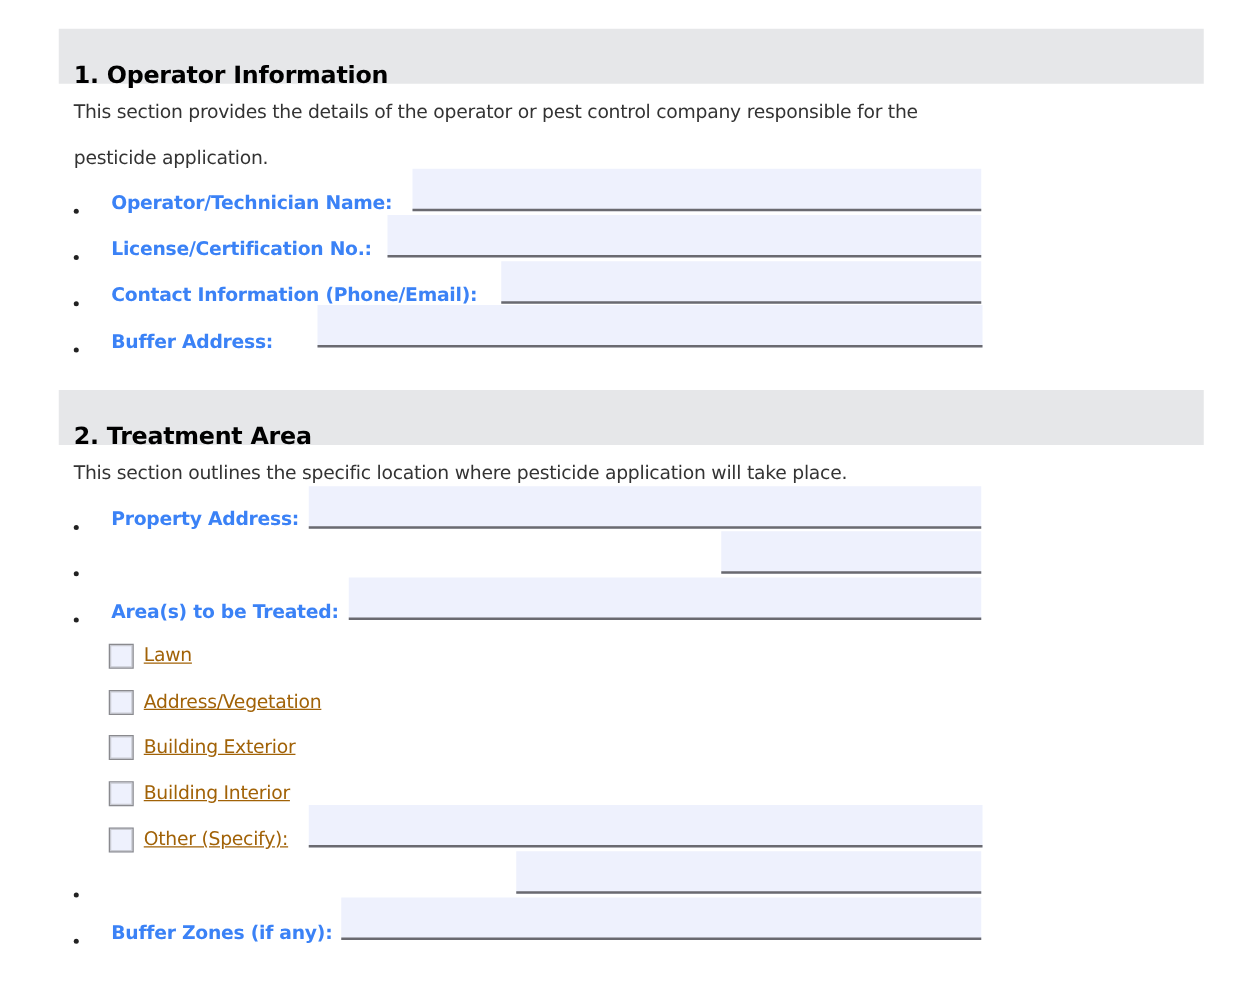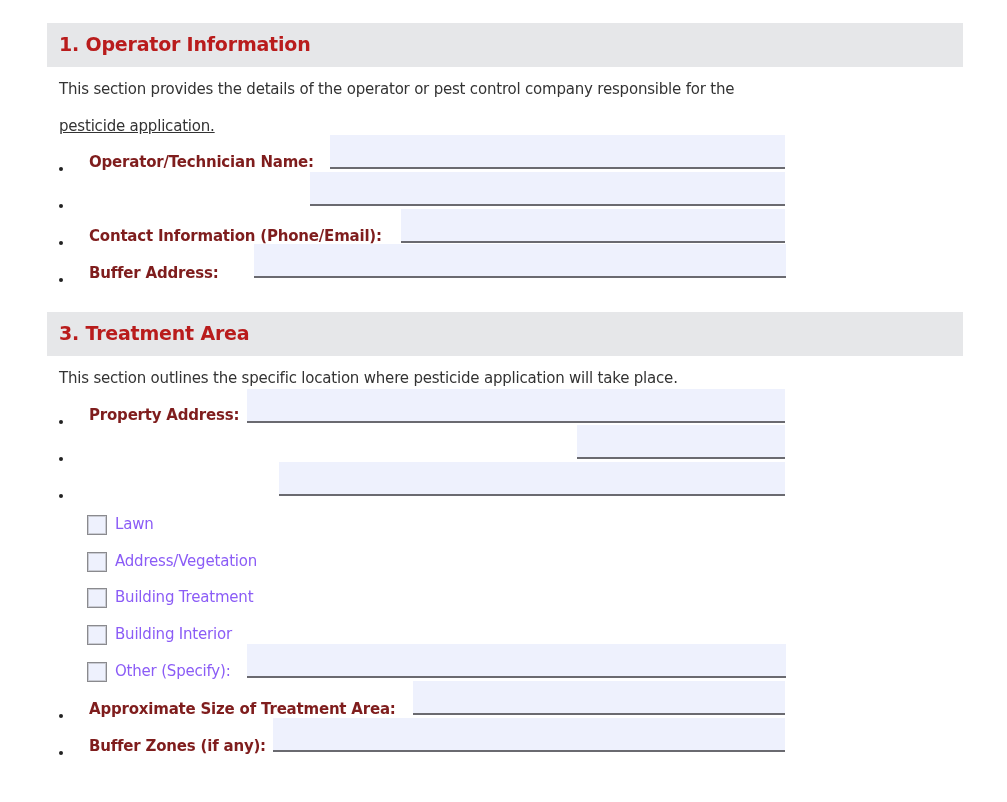--- a/index.html
+++ b/index.html
@@ -1,106 +1,107 @@
 <!DOCTYPE html>
 <html><head>
 <meta charset="utf-8">
 <style>
   html, body { margin: 0; padding: 0; background: #ffffff; }
   body { width: 1007px; height: 802px; position: relative; overflow: hidden;
          font-family: "DejaVu Sans", "Liberation Sans", sans-serif; color: #2b2b2b; }
   .section-header { position: absolute; left: 47px; width: 916px; height: 44px; background: #e6e7e9; }
-  .section-header span { position: absolute; left: 12px; top: 10px; font-size: 19px; font-weight: bold; color: #b91c1c; letter-spacing: -0.2px; }
+  .section-header span { position: absolute; left: 12px; top: 26px; font-size: 19px; font-weight: bold; color: #000000; letter-spacing: -0.2px; }
   .para { position: absolute; left: 59px; font-size: 15px; color: #333; letter-spacing: -0.2px; }
   .row { position: absolute; left: 59px; height: 36px; right: 0; }
   .bullet { position: absolute; left: 0; top: 14px; width: 4px; height: 4px; border-radius: 50%; background: #222; }
-  .label { position: absolute; left: 30px; top: 10px; font-size: 15px; font-weight: bold; color: #7f1d1d; white-space: nowrap; letter-spacing: -0.2px; }
+  .label { position: absolute; left: 30px; top: 10px; font-size: 15px; font-weight: bold; color: #3b82f6; white-space: nowrap; letter-spacing: -0.2px; }
   .field { position: absolute; height: 34px; background: #eef1fd; border-bottom: 2px solid #6a6a70; box-sizing: border-box; }
   .cb-row { position: absolute; left: 87px; height: 30px; }
   .cb { position: absolute; left: 0; top: 4px; width: 20px; height: 20px; box-sizing: border-box; border: 1.5px solid #8a8a8e; background: #eef1fd; box-shadow: inset 0 0 0 1px #c9cbd3; }
-  .cb-label { position: absolute; left: 28px; top: 4px; font-size: 15px; color: #8b5cf6; white-space: nowrap; letter-spacing: -0.2px; }
+  .cb-label { position: absolute; left: 28px; top: 4px; font-size: 15px; color: #a16207; white-space: nowrap; letter-spacing: -0.2px; text-decoration: underline; }
 </style>
 </head>
 <body>
 
 <div class="section-header" style="top:23px;">
   <span>1. Operator Information</span>
 </div>
 <div class="para" style="top:80px;">This section provides the details of the operator or pest control company responsible for the</div>
-<div class="para" style="top:117px;text-decoration:underline;">pesticide application.</div>
+<div class="para" style="top:117px;">pesticide application.</div>
 
 <div class="row" style="top:143px;">
   <div class="bullet" style="top:24px;"></div>
   <div class="label" style="top:10px;">Operator/Technician Name:</div>
 </div>
 <div class="field" style="left:330px; top:135px; width:455px;"></div>
 
 <div class="row" style="top:180px;">
   <div class="bullet" style="top:24px;"></div>
+  <div class="label">License/Certification No.:</div>
 </div>
 <div class="field" style="left:310px; top:172px; width:475px;"></div>
 
 <div class="row" style="top:217px;">
   <div class="bullet" style="top:24px;"></div>
   <div class="label">Contact Information (Phone/Email):</div>
 </div>
 <div class="field" style="left:401px; top:209px; width:384px;"></div>
 
 <div class="row" style="top:254px;">
   <div class="bullet" style="top:24px;"></div>
   <div class="label">Buffer Address:</div>
 </div>
 <div class="field" style="left:254px; top:244px; width:532px;"></div>
 
 <div class="section-header" style="top:312px;">
-  <span>3. Treatment Area</span>
+  <span>2. Treatment Area</span>
 </div>
 <div class="para" style="top:369px;">This section outlines the specific location where pesticide application will take place.</div>
 
 <div class="row" style="top:396px;">
   <div class="bullet" style="top:24px;"></div>
   <div class="label">Property Address:</div>
 </div>
 <div class="field" style="left:247px; top:389px; width:538px;"></div>
 
 <div class="row" style="top:433px;">
   <div class="bullet" style="top:24px;"></div>
 </div>
 <div class="field" style="left:577px; top:425px; width:208px;"></div>
 
 <div class="row" style="top:470px;">
   <div class="bullet" style="top:24px;"></div>
+  <div class="label">Area(s) to be Treated:</div>
 </div>
 <div class="field" style="left:279px; top:462px; width:506px;"></div>
 
 <div class="cb-row" style="top:511px;">
   <div class="cb"></div>
   <div class="cb-label">Lawn</div>
 </div>
 <div class="cb-row" style="top:548px;">
   <div class="cb"></div>
   <div class="cb-label">Address/Vegetation</div>
 </div>
 <div class="cb-row" style="top:584px;">
   <div class="cb"></div>
-  <div class="cb-label">Building Treatment</div>
+  <div class="cb-label">Building Exterior</div>
 </div>
 <div class="cb-row" style="top:621px;">
   <div class="cb"></div>
   <div class="cb-label">Building Interior</div>
 </div>
 <div class="cb-row" style="top:658px;">
   <div class="cb"></div>
   <div class="cb-label">Other (Specify):</div>
 </div>
 <div class="field" style="left:247px; top:644px; width:539px;"></div>
 
 <div class="row" style="top:690px;">
   <div class="bullet" style="top:24px;"></div>
-  <div class="label">Approximate Size of Treatment Area:</div>
 </div>
 <div class="field" style="left:413px; top:681px; width:372px;"></div>
 
 <div class="row" style="top:727px;">
   <div class="bullet" style="top:24px;"></div>
   <div class="label">Buffer Zones (if any):</div>
 </div>
 <div class="field" style="left:273px; top:718px; width:512px;"></div>
 
 </body></html>

